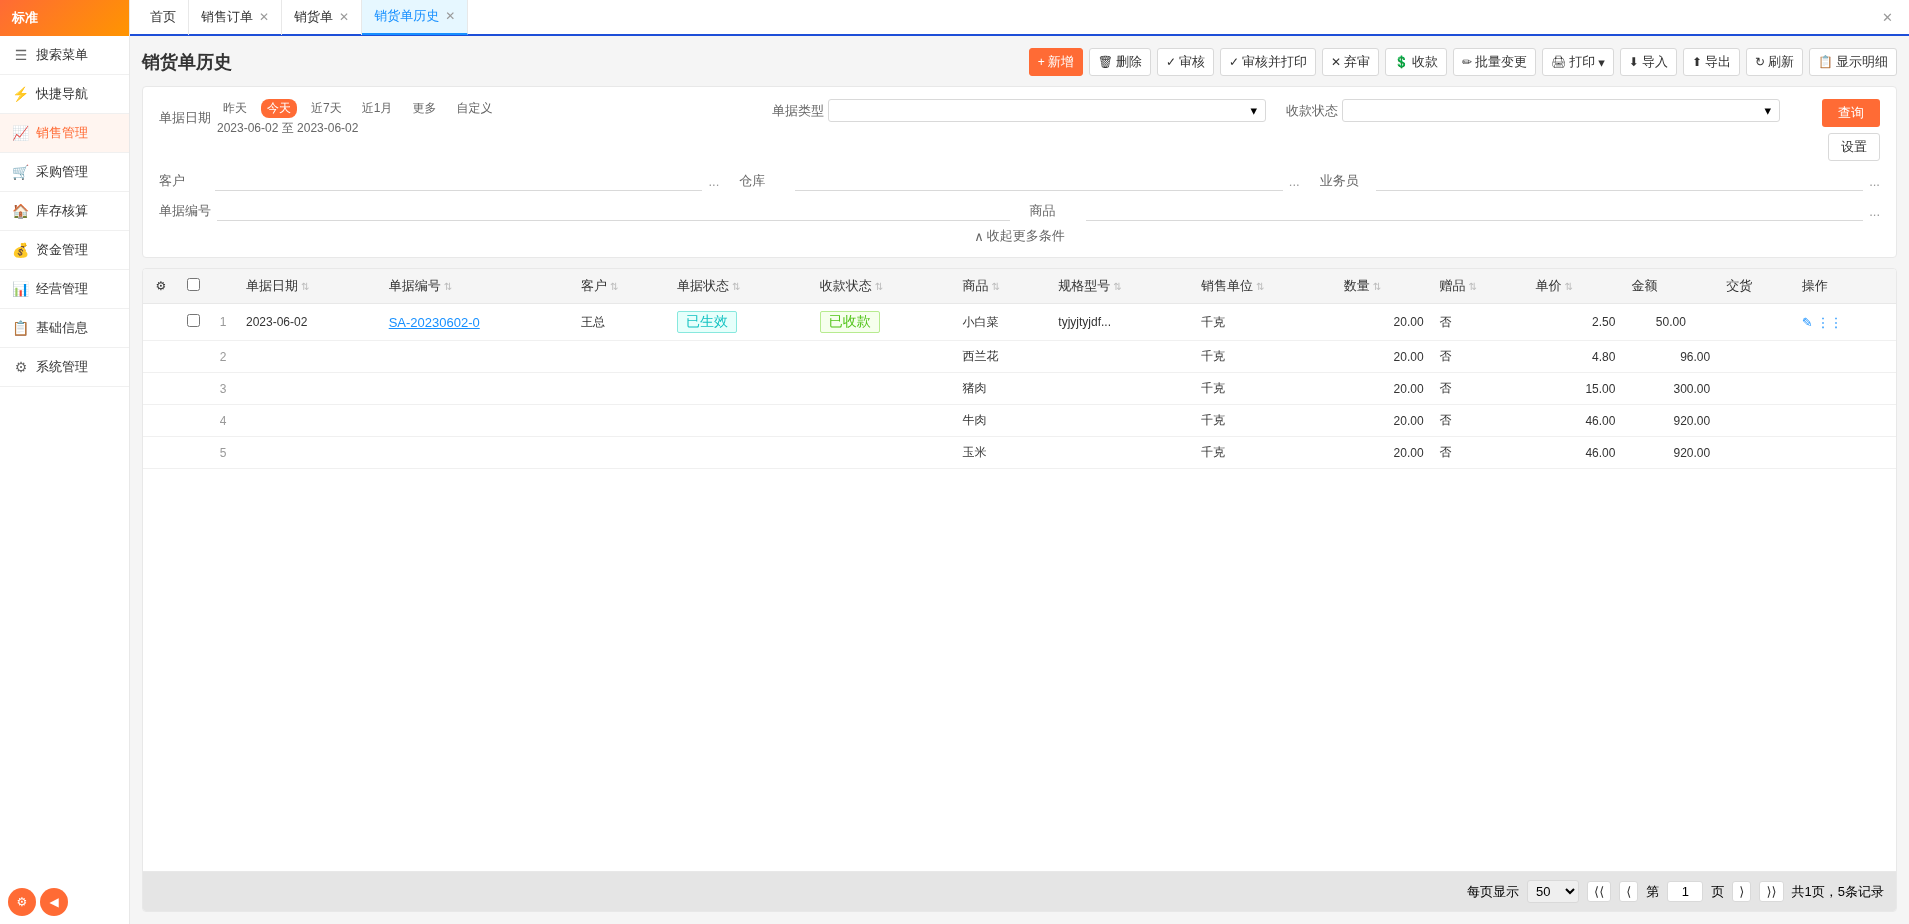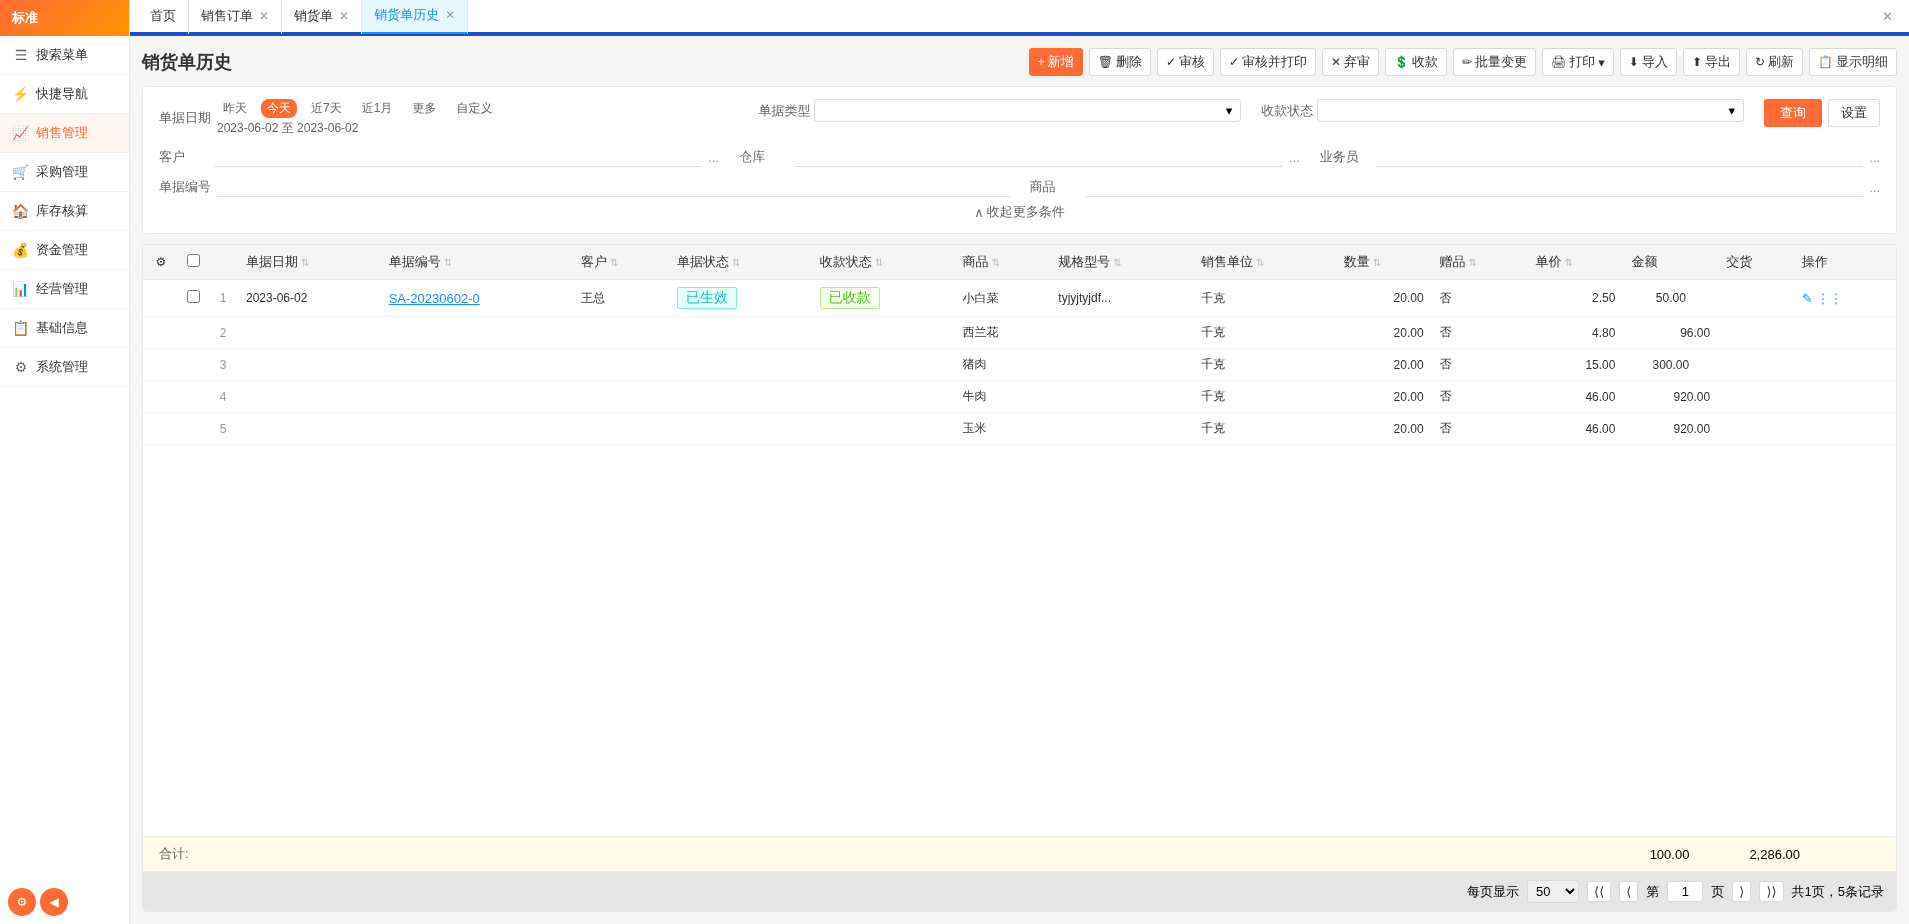--- a/index.html
+++ b/index.html
@@ -69,21 +69,21 @@
       display: flex;
       flex-direction: column;
       overflow: hidden;
     }
 
     
     .tab-bar {
       display: flex;
       align-items: center;
       background: #fff;
-      border-bottom: 4px solid #1d4ed8;
+      border-bottom: 2px solid #1d4ed8;
       height: 36px;
       padding: 0 8px;
     }
     .tab {
       display: flex;
       align-items: center;
       padding: 0 12px;
       height: 36px;
       cursor: pointer;
       color: #333;
@@ -333,21 +333,21 @@
       width: 36px;
       border: 1px solid #d9d9d9;
       padding: 2px 4px;
       text-align: center;
       border-radius: 3px;
     }
 
     
     .filter-actions {
       display: flex;
-      flex-direction: row;
+      flex-direction: column;
       gap: 6px;
       align-items: flex-end;
       min-width: 80px;
     }
     .row-num { text-align: center; color: #999; }
     .gear-col { width: 36px; text-align: center; }
     .checkbox-col { width: 28px; text-align: center; }
   </style>
 </head>
 <body>
@@ -713,21 +713,21 @@
     </td>
     <td>
       
     </td>
     <td>猪肉</td>
     <td></td>
     <td>千克</td>
     <td style="text-align:right;">20.00</td>
     <td>否</td>
     <td style="text-align:right;">15.00</td>
-    <td style="text-align:center;">300.00</td>
+    <td style="text-align:right;">300.00</td>
     <td></td>
     <td>
       
     </td>
   </tr>
               <tr>
     <td></td>
     <td style="text-align:center;">
       
     </td>
@@ -781,27 +781,20 @@
     <td style="text-align:right;">920.00</td>
     <td></td>
     <td>
       
     </td>
   </tr>
             </tbody>
         </table>
       </div>
 
-      <div class="table-footer">
-        <span class="footer-label">合计:</span>
-        <div class="footer-values">
-          <span>100.00</span>
-          <span>2,286.00</span>
-        </div>
-      </div>
 
       <div class="pagination">
         <span>每页显示</span>
         <select class="page-size-select">
           <option>50</option>
           <option>100</option>
           <option>200</option>
         </select>
         <button class="page-btn">⟨⟨</button>
         <button class="page-btn">⟨</button>

